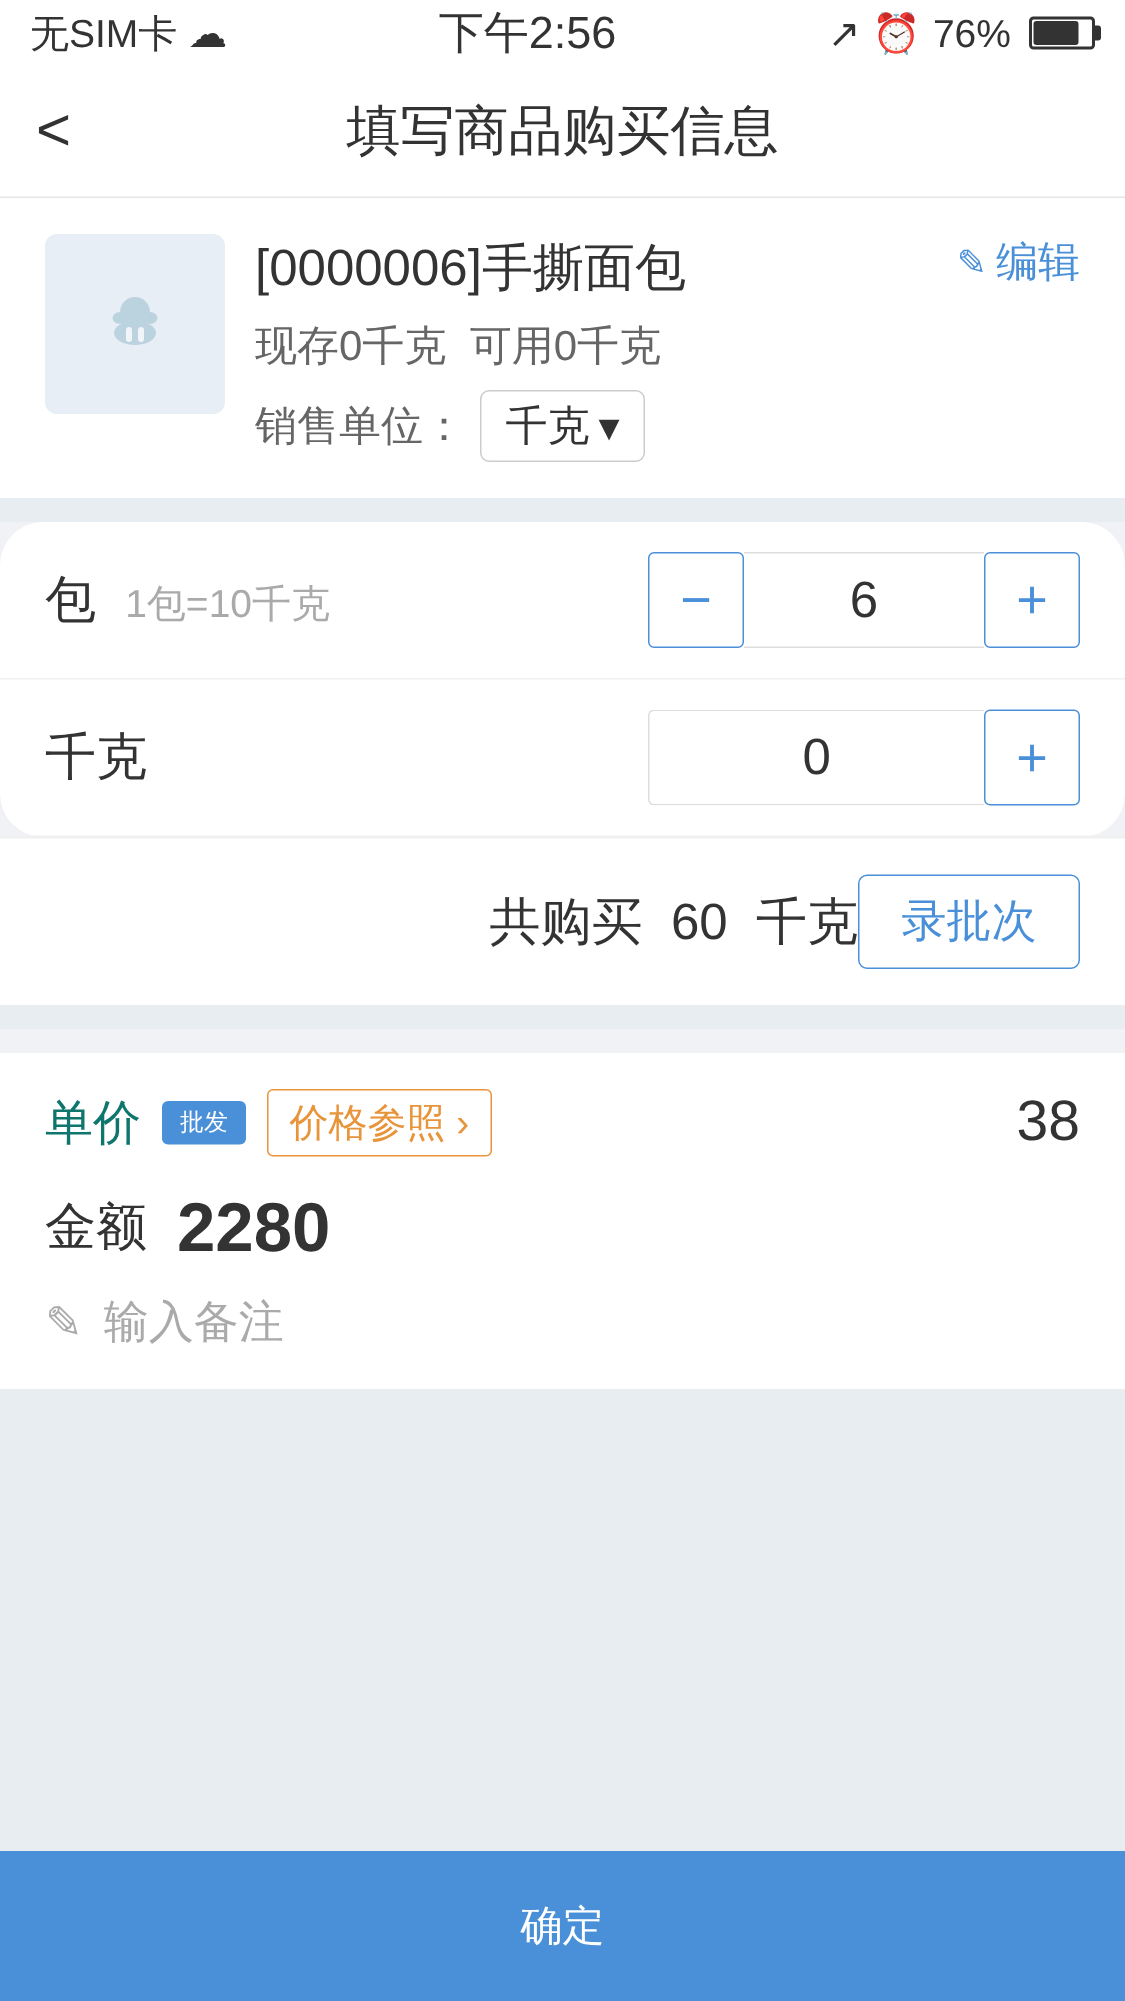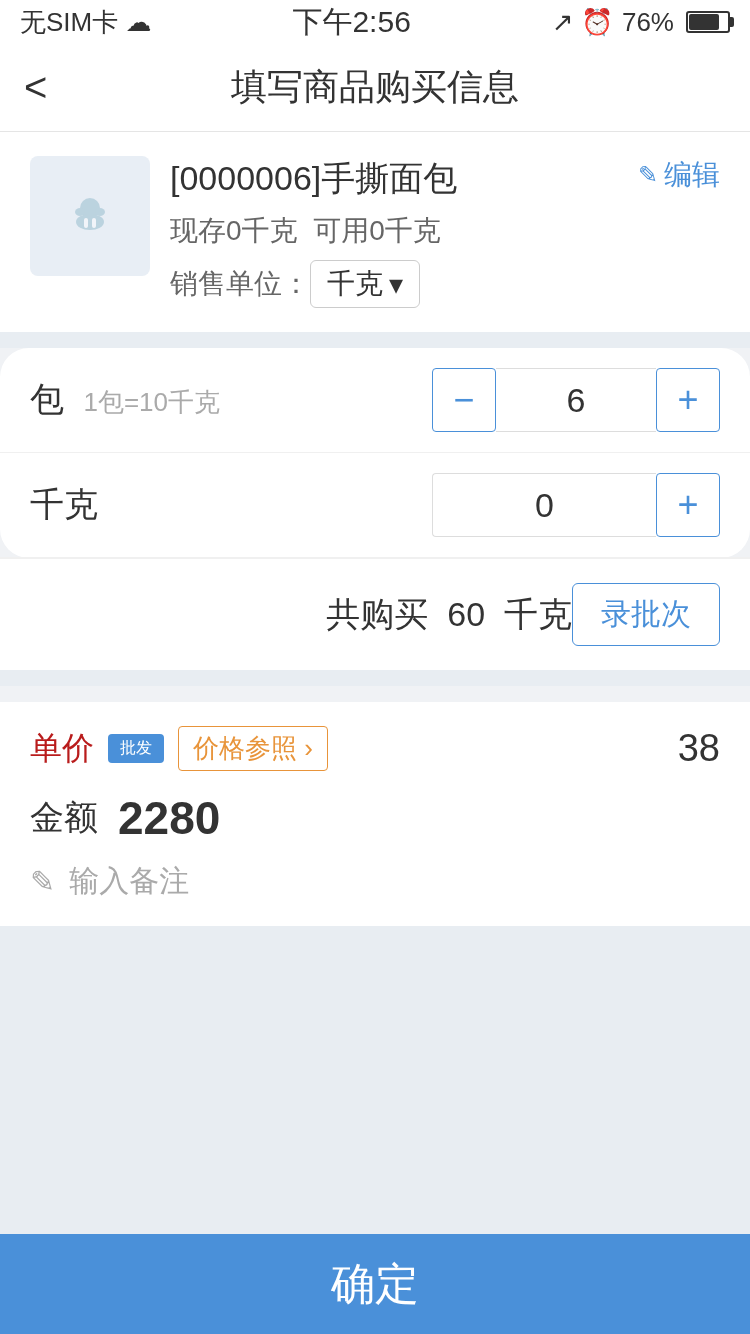--- a/index.html
+++ b/index.html
@@ -77,21 +77,21 @@
       margin-bottom: 10px;
     }
     .product-stock {
       font-size: 28px;
       color: #666;
       margin-bottom: 10px;
     }
     .product-unit {
       display: flex;
       align-items: center;
-      gap: 0;
+      gap: 10px;
       font-size: 28px;
       color: #666;
     }
     .unit-select {
       background: #fff;
       border: 1px solid #ccc;
       border-radius: 6px;
       padding: 4px 16px;
       font-size: 28px;
       color: #333;
@@ -223,21 +223,21 @@
       display: flex;
       align-items: center;
       justify-content: space-between;
       margin-bottom: 20px;
     }
     .price-left {
       display: flex;
       align-items: center;
       gap: 14px;
     }
-    .price-label { font-size: 32px; color: #b91c1c; font-family: Liberation Mono, monospace; }
+    .price-label { font-size: 32px; color: #0f766e; font-family: Liberation Mono, monospace; }
     .price-tag {
       background: #4a90d9;
       color: #fff;
       font-size: 16px;
       padding: 4px 12px;
       border-radius: 4px;
       text-align: center;
     }
     .price-ref {
       border: 1px solid #e8943a;
@@ -279,21 +279,21 @@
       left: 0;
       width: 750px;
       background: #4a90d9;
       height: 100px;
       display: flex;
       align-items: center;
       justify-content: center;
       cursor: pointer;
     }
     .confirm-btn {
-      font-size: 44px;
+      font-size: 28px;
       color: #fff;
       font-weight: 500;
     }
     .battery-bar {
       display: inline-block;
       width: 44px;
       height: 22px;
       border: 2px solid #333;
       border-radius: 3px;
       position: relative;

